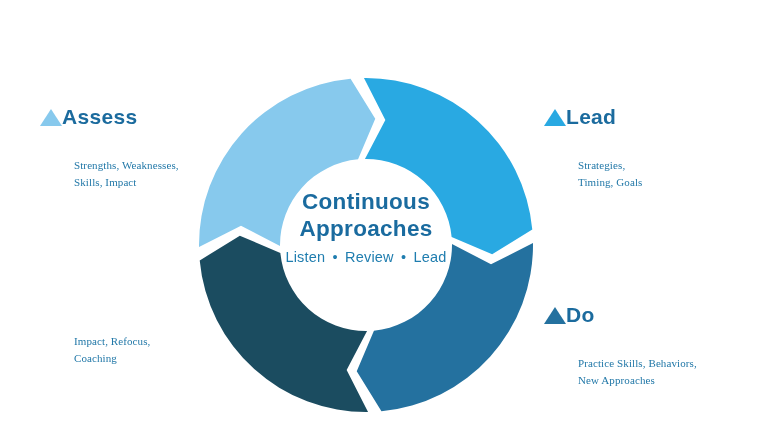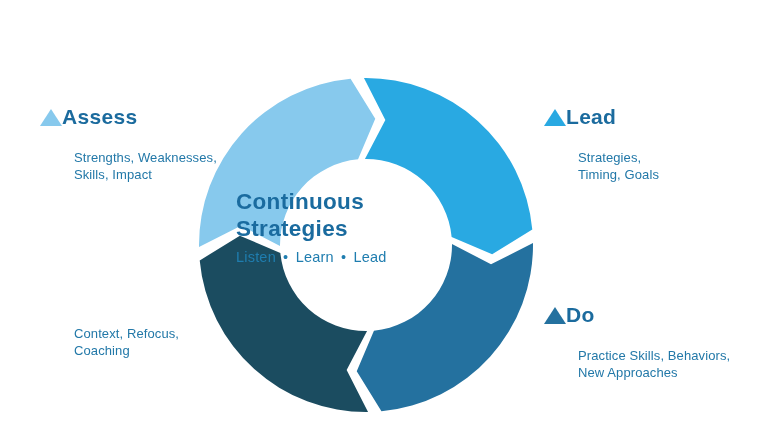--- a/index.html
+++ b/index.html
@@ -20,21 +20,21 @@
     left: 0;
     top: 0;
     width: 768px;
     height: 430px;
   }
   .center-text {
     position: absolute;
     left: 236px;
     top: 188px;
     width: 260px;
-    text-align: left;
+    text-align: center;
   }
   .center-title {
     font-size: 22.5px;
     line-height: 27px;
     font-weight: bold;
     letter-spacing: 0.3px;
     color: var(--title-text, #1A6B9F);
   }
   .center-subtitle {
     margin-top: 7px;
@@ -61,46 +61,47 @@
     flex: 0 0 auto;
   }
   .label-title {
     font-size: 21px;
     line-height: 22px;
     font-weight: bold;
     letter-spacing: 0.3px;
     color: var(--heading-text, #1B6B9E);
   }
   .label-desc {
-    margin-top: 22px;
+    margin-top: 29px;
     margin-left: 34px;
-    font-size: 13px;
+    font-size: 11px;
     line-height: 16.5px;
     letter-spacing: 0.1px;
     color: var(--desc-text, #2278A8);
+    font-family: Liberation Serif, serif;
   }
 </style>
 </head>
 <body>
 
 <div class="canvas">
 
   <svg class="ring-svg" viewBox="0 0 768 430" xmlns="http://www.w3.org/2000/svg">
       <path d="M 199.01 247.04 A 167 167 0 0 1 350.57 78.71 L 375.26 118.84 L 358.06 159.37 A 86 86 0 0 0 280.01 246.05 L 240.99 225.65 Z" fill="#87C9ED"></path>
       <path d="M 363.96 78.01 A 167 167 0 0 1 532.29 229.57 L 492.16 254.26 L 451.63 237.06 A 86 86 0 0 0 364.95 159.01 L 385.35 119.99 Z" fill="#29A9E2"></path>
       <path d="M 532.99 242.96 A 167 167 0 0 1 381.43 411.29 L 356.74 371.16 L 373.94 330.63 A 86 86 0 0 0 451.99 243.95 L 491.01 264.35 Z" fill="#24719F"></path>
       <path d="M 368.04 411.99 A 167 167 0 0 1 199.71 260.43 L 239.84 235.74 L 280.37 252.94 A 86 86 0 0 0 367.05 330.99 L 346.65 370.01 Z" fill="#1B4C60"></path>
     </svg>
 
   <div class="center-text">
     <div class="center-title">
       <div>Continuous</div>
-      <div>Strategies</div>
+      <div>Approaches</div>
     </div>
-    <div class="center-subtitle">Listen • Learn • Lead</div>
+    <div class="center-subtitle">Listen • Review • Lead</div>
   </div>
 
   <div class="label" style="left:40px; top:106px;">
     <div class="label-head">
       <span class="tri" style="border-bottom-color: rgb(135, 201, 237);"></span>
       <span class="label-title">Assess</span>
     </div>
     <div class="label-desc">
       <div>Strengths, Weaknesses,</div>
       <div>Skills, Impact</div>
@@ -113,21 +114,21 @@
       <span class="label-title">Lead</span>
     </div>
     <div class="label-desc">
       <div>Strategies,</div>
       <div>Timing, Goals</div>
     </div>
   </div>
 
   <div class="label" style="left:40px; top:304px;">
     <div class="label-desc">
-      <div>Context, Refocus,</div>
+      <div>Impact, Refocus,</div>
       <div>Coaching</div>
     </div>
   </div>
 
   <div class="label" style="left:544px; top:304px;">
     <div class="label-head">
       <span class="tri" style="border-bottom-color: rgb(36, 113, 159);"></span>
       <span class="label-title">Do</span>
     </div>
     <div class="label-desc">

